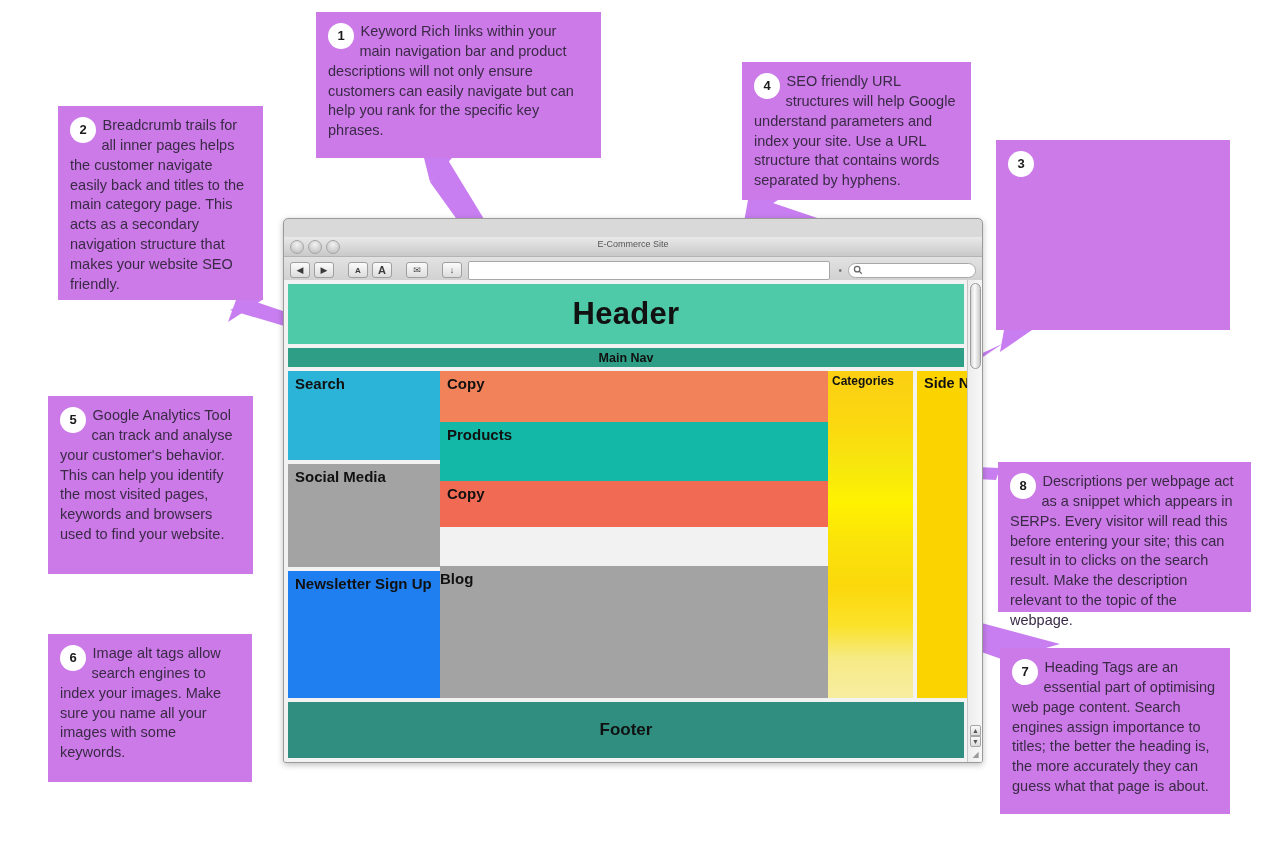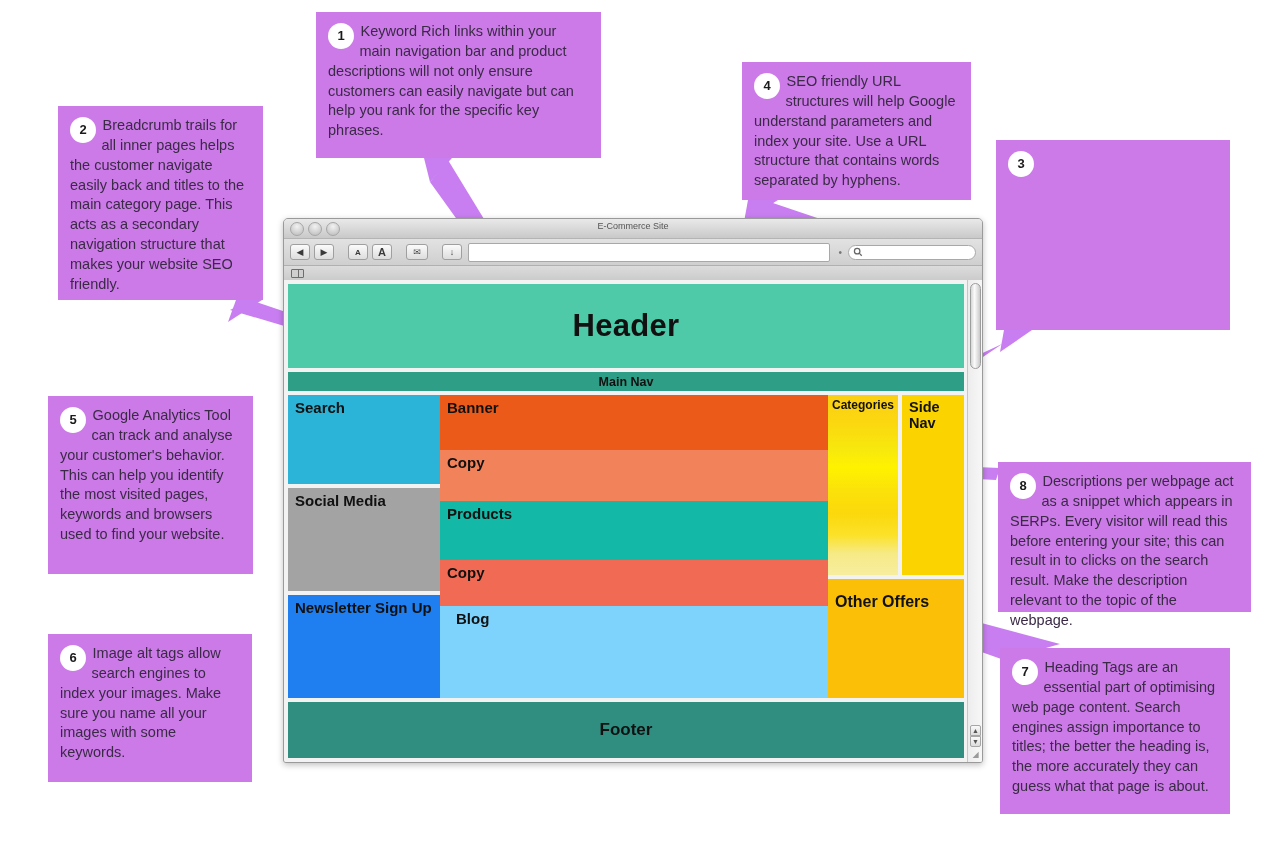--- a/index.html
+++ b/index.html
@@ -57,20 +57,21 @@
     border-radius:5px 5px 3px 3px;
     box-shadow:0 2px 6px rgba(0,0,0,.25);
     box-sizing:border-box;
     overflow:hidden;
   }
   #titlebar{
     height:19px;
     background:linear-gradient(#e9e9e9,#c9c9c9);
     border-bottom:1px solid #b4b4b4;
     position:relative;
+    margin-top:18px;
   }
   #titlebar .title{
     position:absolute;left:0;right:0;top:2px;
     text-align:center;font-size:9px;color:#555;
   }
   .lights{position:absolute;left:6px;top:3px;display:flex;gap:4px;}
   .lights span{
     width:12px;height:12px;border-radius:50%;
     background:radial-gradient(circle at 50% 30%,#f2f2f2,#b9b9b9);
     border:1px solid #a6a6a6;display:block;
@@ -122,38 +123,38 @@
     display:flex;
   }
   #page{
     flex:1;padding:4px 3px 4px 4px;display:flex;flex-direction:column;gap:4px;
     box-sizing:border-box;min-width:0;
   }
   .blk{
     color:#111;font-weight:bold;font-size:15px;
     padding:4px 7px;box-sizing:border-box;
   }
-  #header-blk{background:#4ecaa8;height:84px;display:flex;align-items:center;justify-content:center;}
+  #header-blk{background:#4ecaa8;height:60px;display:flex;align-items:center;justify-content:center;}
   #header-blk .ht{font-size:31px;font-weight:bold;letter-spacing:.3px;}
   #mainnav-blk{background:#2f9e86;height:19px;display:flex;align-items:center;justify-content:center;font-size:12.5px;}
   #midrow{display:flex;flex:1;min-height:0;}
 
   #col-left{width:152px;display:flex;flex-direction:column;gap:4px;}
   #blk-search{background:#2bb4d8;flex:0 0 89px;}
   #blk-social{background:#a3a3a3;flex:0 0 103px;}
   #blk-newsletter{background:#1f7ff0;flex:1;line-height:1.25;}
 
   #col-center{flex:1;display:flex;flex-direction:column;min-width:0;}
   #blk-banner{background:#ec5a19;flex:0 0 55px;}
   #blk-copy1{background:#f2825a;flex:0 0 51px;}
   #blk-products{background:#14b8a6;flex:0 0 59px;}
   #blk-copy2{background:#f06a54;flex:0 0 46px;}
-  #blk-blog{background:#7dd3fc;flex:1;padding-left:16px;}
-
-  #col-right{width:136px;display:flex;flex-direction:column;gap:4px;}
+  #blk-blog{background:#a3a3a3;flex:1;padding-left:0;margin-top:39px;}
+
+  #col-right{width:136px;display:flex;gap:4px;}
   #right-top{display:flex;gap:4px;flex:0 0 180px;}
   #blk-categories{
     flex:1;font-size:12px;padding:3px 4px;
     background:linear-gradient(180deg,#fbcf13 0%,#fbd810 16%,#f7e80d 30%,#fff200 40%,
       #fbe309 52%,#fbd80c 66%,#fbe22a 78%,#f6ea86 88%,#f7eda0 100%);
   }
   #blk-sidenav{flex:1;background:#fbd400;font-size:14.5px;}
   #blk-other{background:#fbbf07;flex:1;display:flex;justify-content:flex-start;padding-top:14px;font-size:16px;}
   #footer-blk{background:#2f8e80;height:56px;display:flex;align-items:center;justify-content:center;font-size:17px;}
 
@@ -258,23 +259,20 @@
             </div>
             <div class="blk" id="blk-social">
               <span>Social Media</span>
             </div>
             <div class="blk" id="blk-newsletter">
               <span>Newsletter Sign Up</span>
             </div>
           </div>
 
           <div id="col-center">
-            <div class="blk" id="blk-banner">
-              <span>Banner</span>
-            </div>
             <div class="blk" id="blk-copy1">
               <span>Copy</span>
             </div>
             <div class="blk" id="blk-products">
               <span>Products</span>
             </div>
             <div class="blk" id="blk-copy2">
               <span>Copy</span>
             </div>
             <div class="blk" id="blk-blog">

